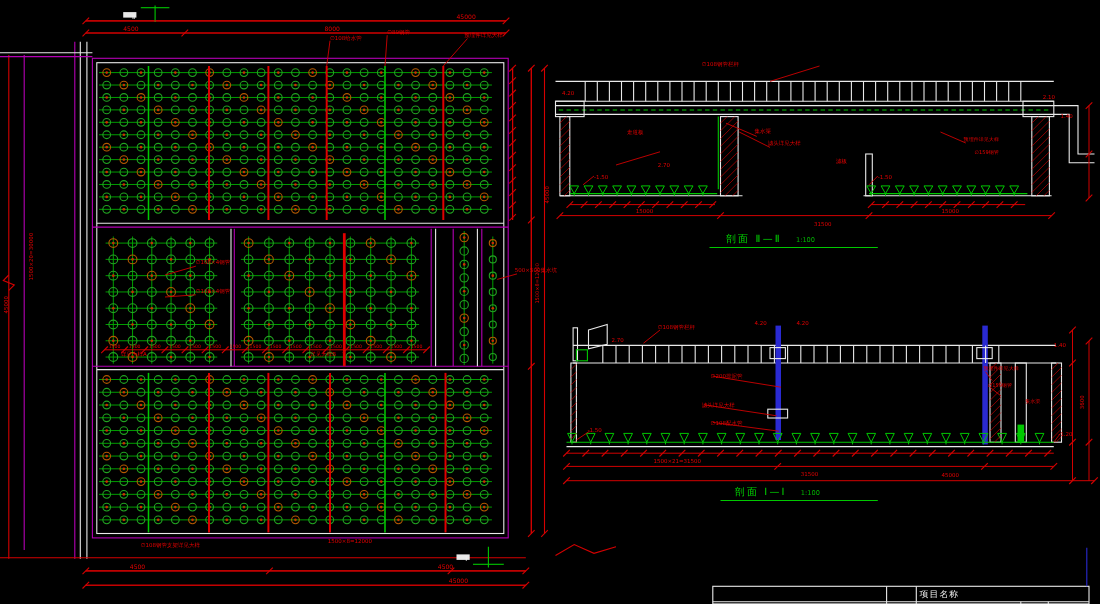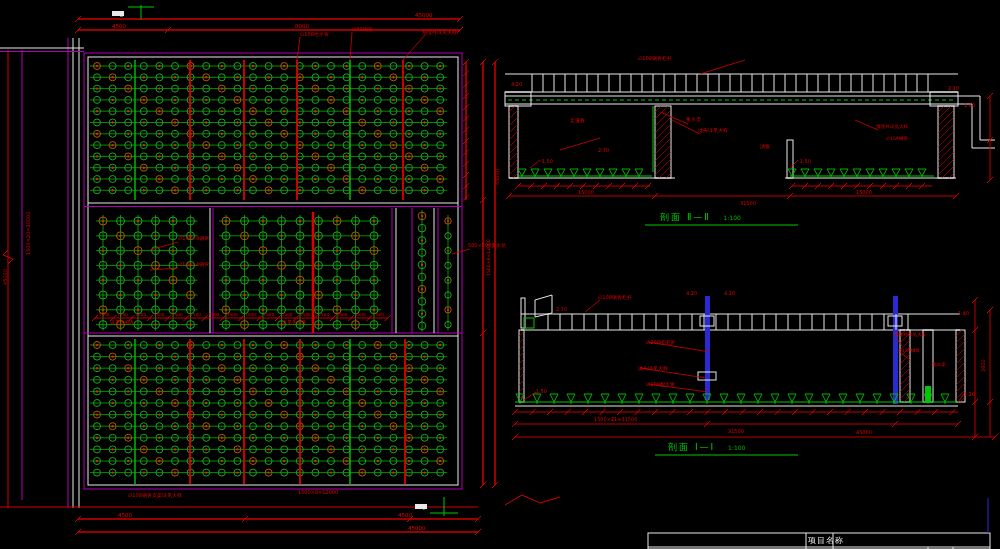--- a/index.html
+++ b/index.html
@@ -1700,14 +1700,14 @@
   <div class="sec-title" style="left:660px;top:211px">
     <span>剖面</span>
     <span>Ⅱ—Ⅱ</span>
     <span class="scale">1:100</span>
   </div>
   <div class="sec-title" style="left:668px;top:441px">
     <span>剖面</span>
     <span>Ⅰ—Ⅰ</span>
     <span class="scale">1:100</span>
   </div>
-  <div class="tb-label" style="left:808px;top:535px">项目名称</div>
+  <div class="tb-label" style="left:836px;top:535px">项目名称</div>
 </div>
 
 </body></html>

